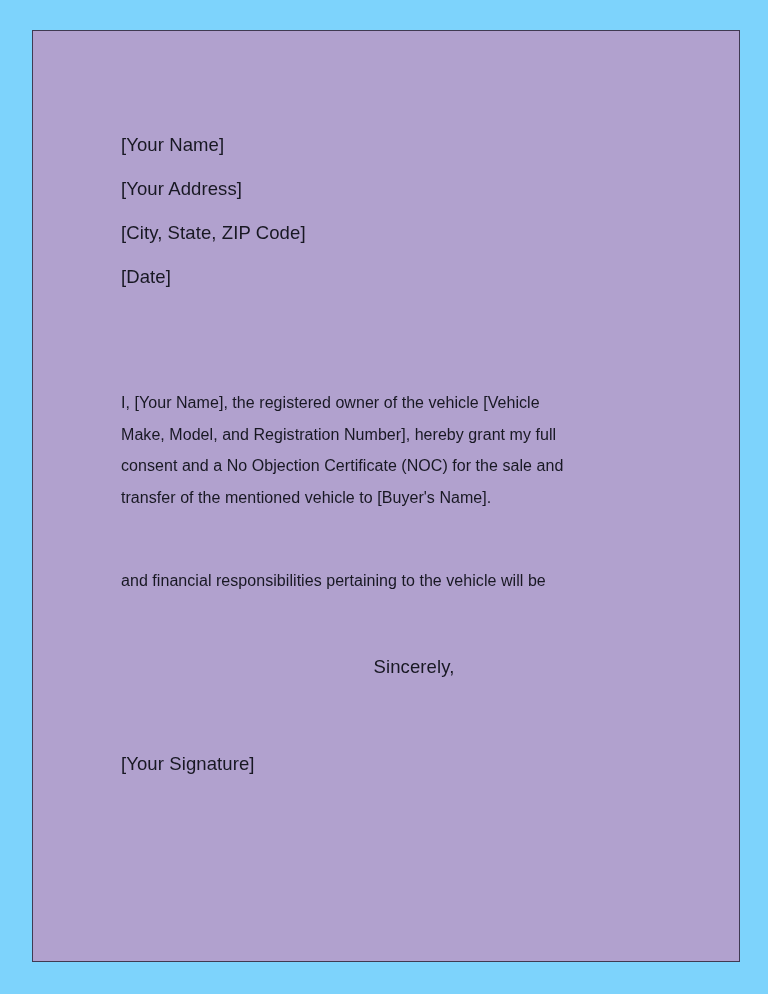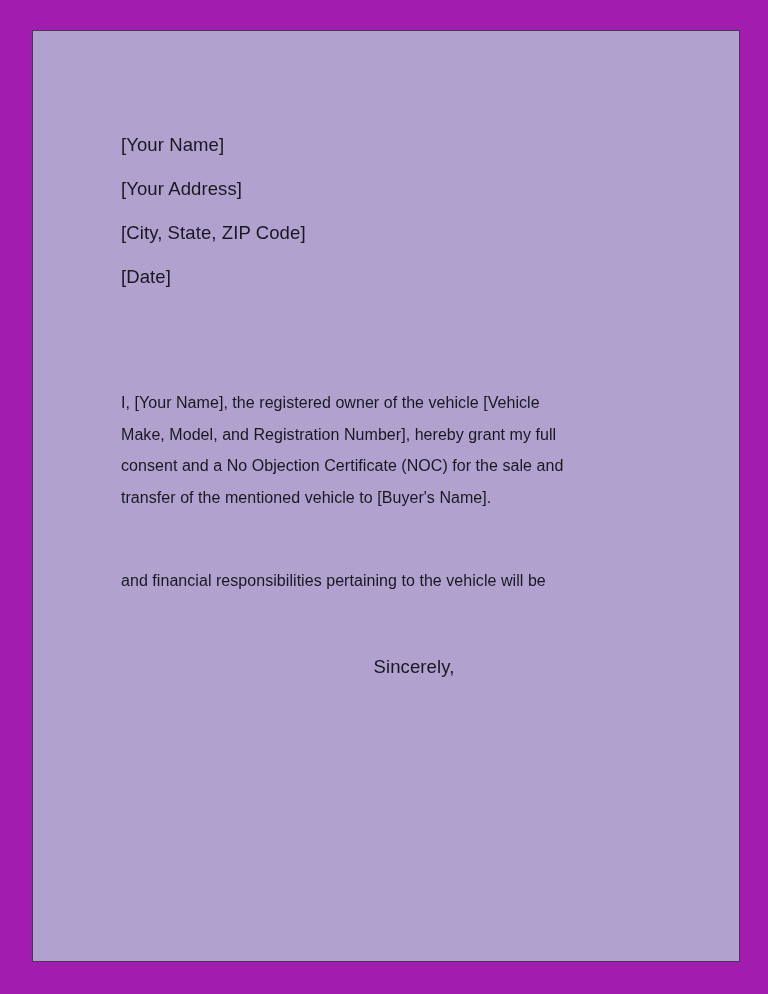--- a/index.html
+++ b/index.html
@@ -10,21 +10,21 @@
     width: 768px;
     height: 994px;
     background: #b0a0cd;
     font-family: "Liberation Sans", sans-serif;
     overflow: hidden;
   }
   .page {
     position: relative;
     width: 768px;
     height: 994px;
-    background: #a21caf;
+    background: #7dd3fc;
     box-sizing: border-box;
   }
   .doc-border {
     position: absolute;
     left: 32px;
     top: 30px;
     width: 708px;
     height: 932px;
     border: 1px solid #403a52;
     box-sizing: border-box;
@@ -125,16 +125,17 @@
       <div class="para">
         <div class="para-line">and financial responsibilities pertaining to the vehicle will be</div>
       </div>
 
       <div class="gap-closing"></div>
 
       <div class="closing">Sincerely,</div>
 
       <div class="gap-sign"></div>
 
+      <div class="sign-line">[Your Signature]</div>
 
     </div>
   </div>
 </div>
 
 </body></html>

